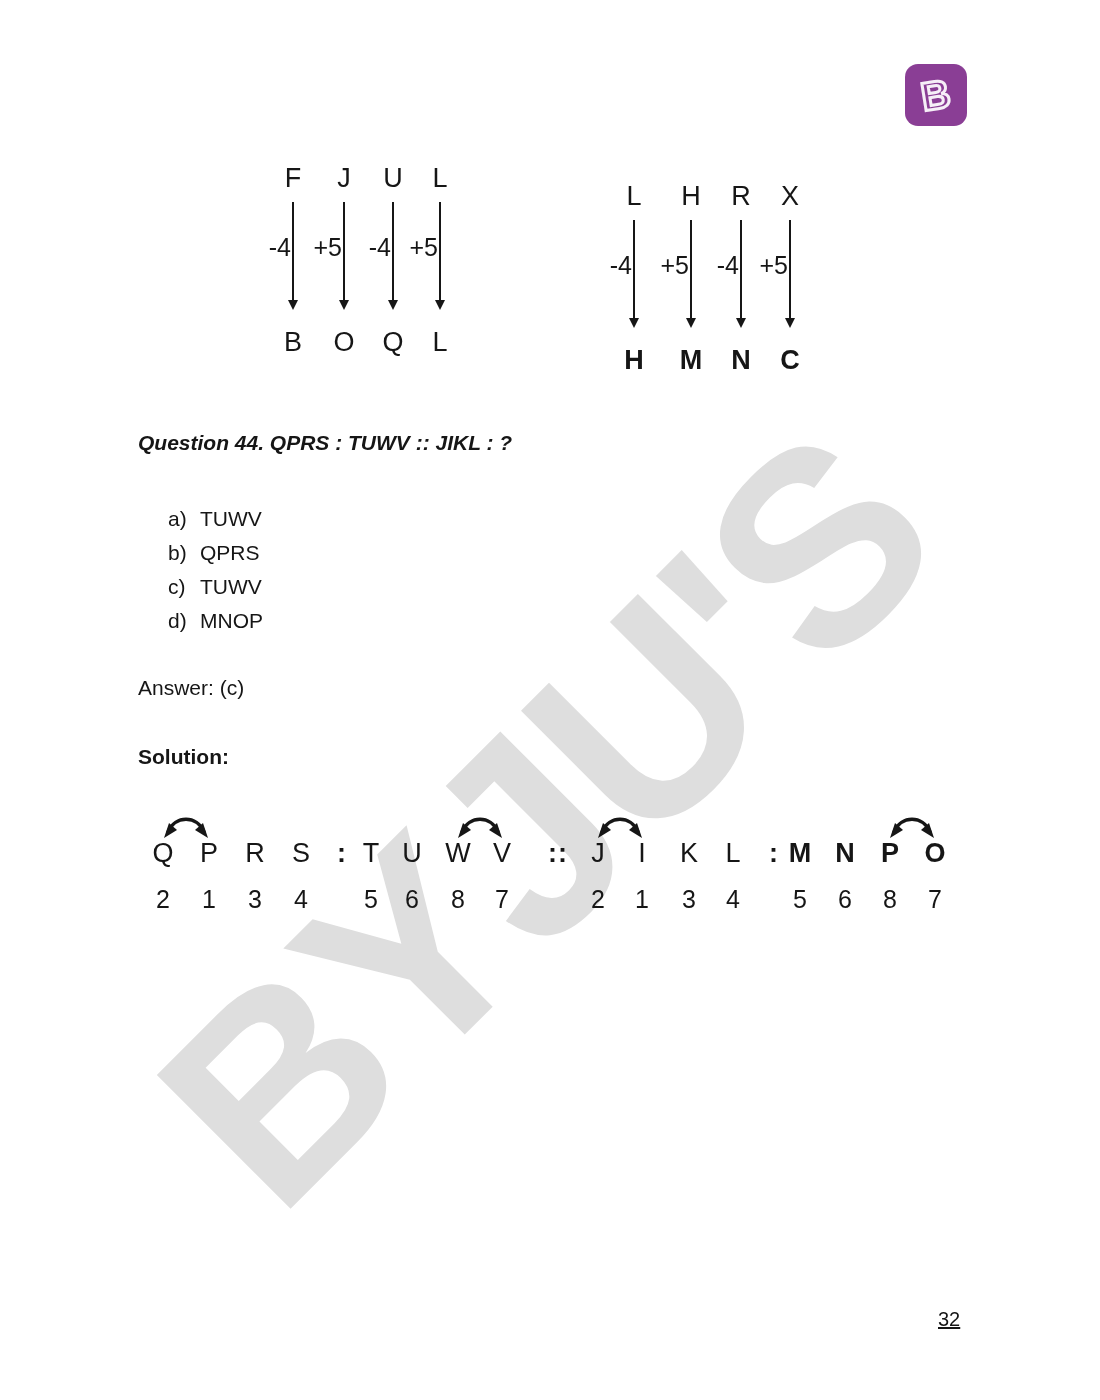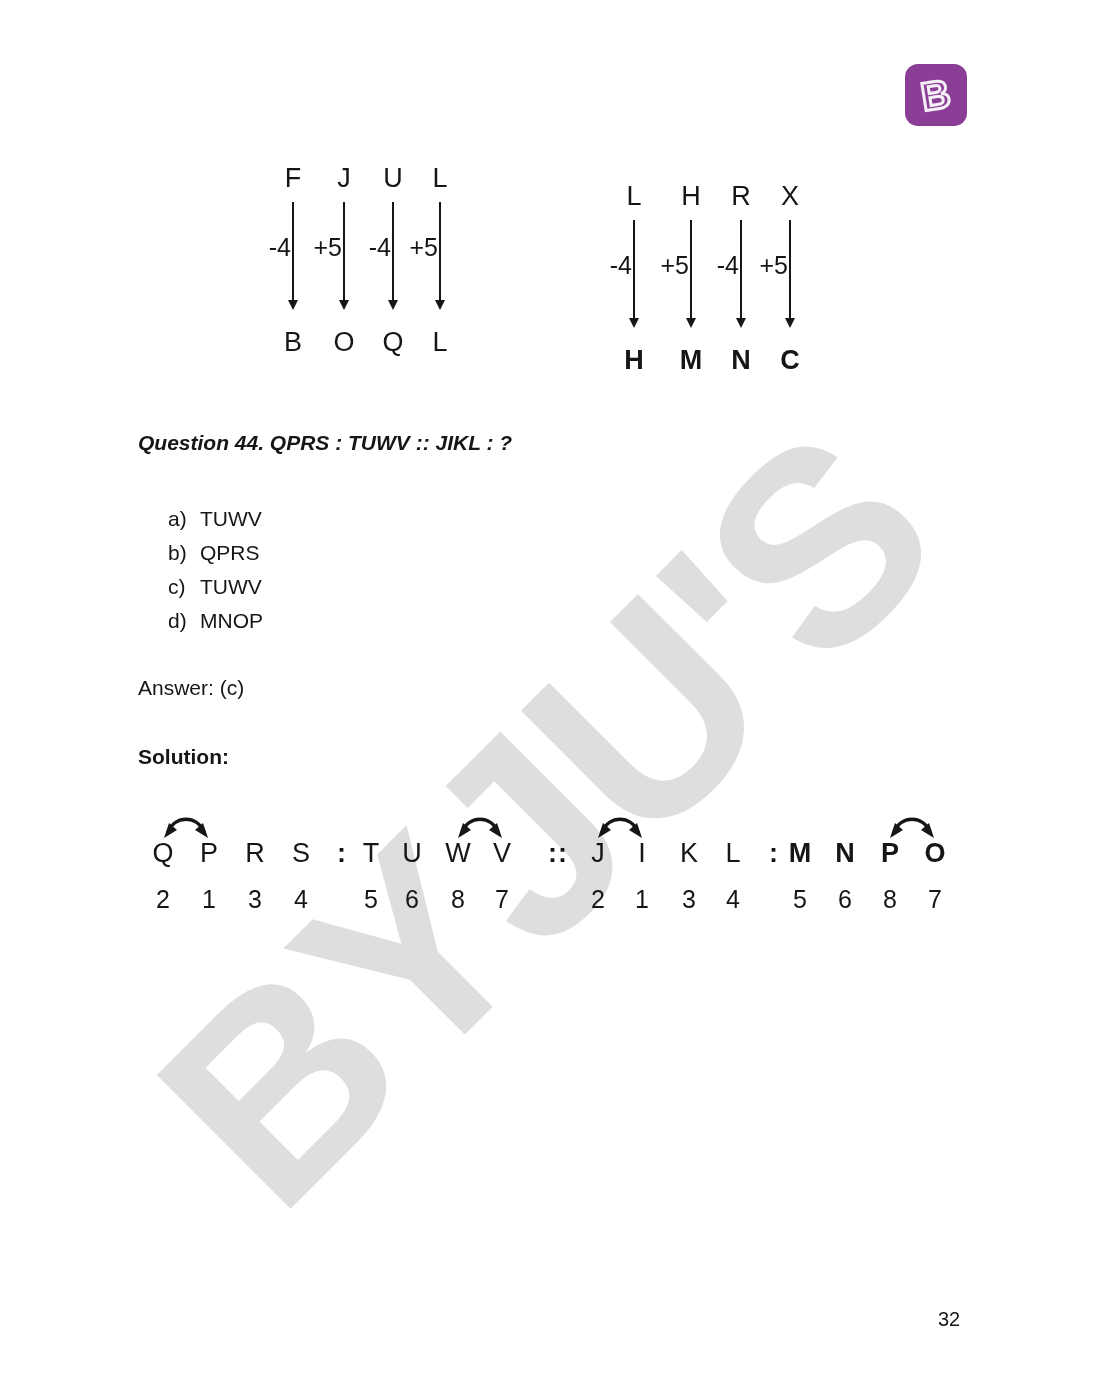--- a/index.html
+++ b/index.html
@@ -59,21 +59,21 @@
   .seq { position:absolute; left:0; top:838px; width:1100px; height:80px; }
   .tok { position:absolute; top:0; transform:translateX(-50%); text-align:center; }
   .tch { display:block; font-size:27px; line-height:30px; }
   .tnum { display:block; font-size:25px; line-height:26px; margin-top:18px; }
   .tok.c .tch { font-weight:bold; letter-spacing:1px; }
   .tok.b .tch { font-weight:bold; }
   .arc { position:absolute; width:52px; height:30px; top:812px; }
 
   
   .bottom-block { position:absolute; left:138px; top:990px; font-size:21px; font-weight:bold; line-height:35px; white-space:nowrap; }
-  .page-num { position:absolute; left:938px; top:1308px; font-size:20px; }
+  .page-num { position:absolute; left:938px; top:1308px; font-size:20px;text-decoration:underline; }
 </style>
 </head>
 <body>
 
 <div class="watermark">BYJU'S</div>
 
 <div class="content">
 
   <div class="logo">
     <svg width="62" height="62" viewBox="0 0 62 62">

